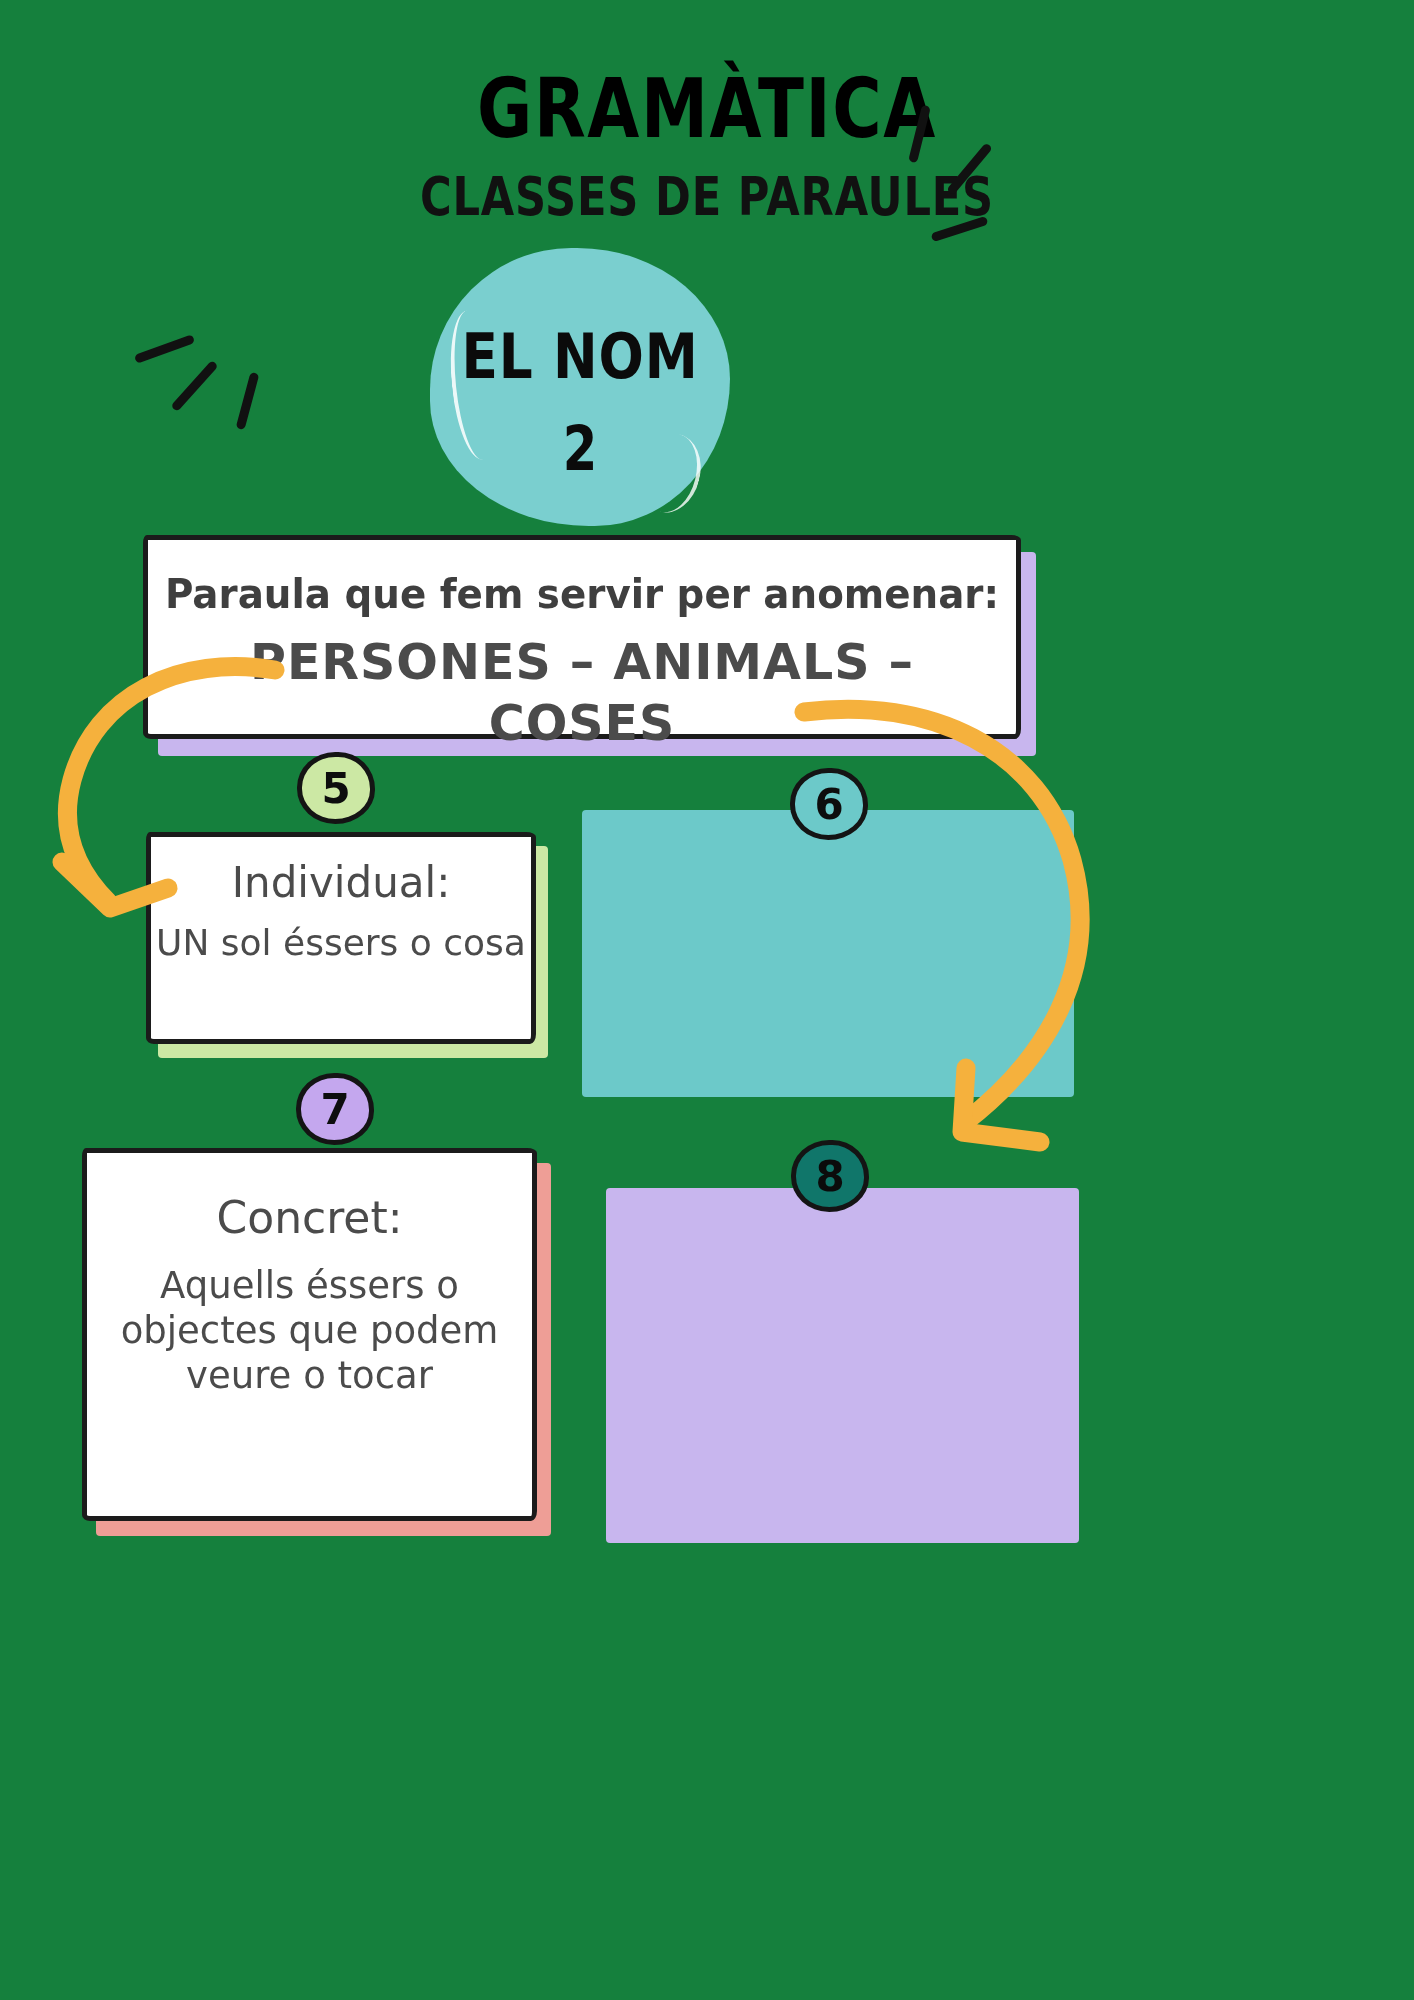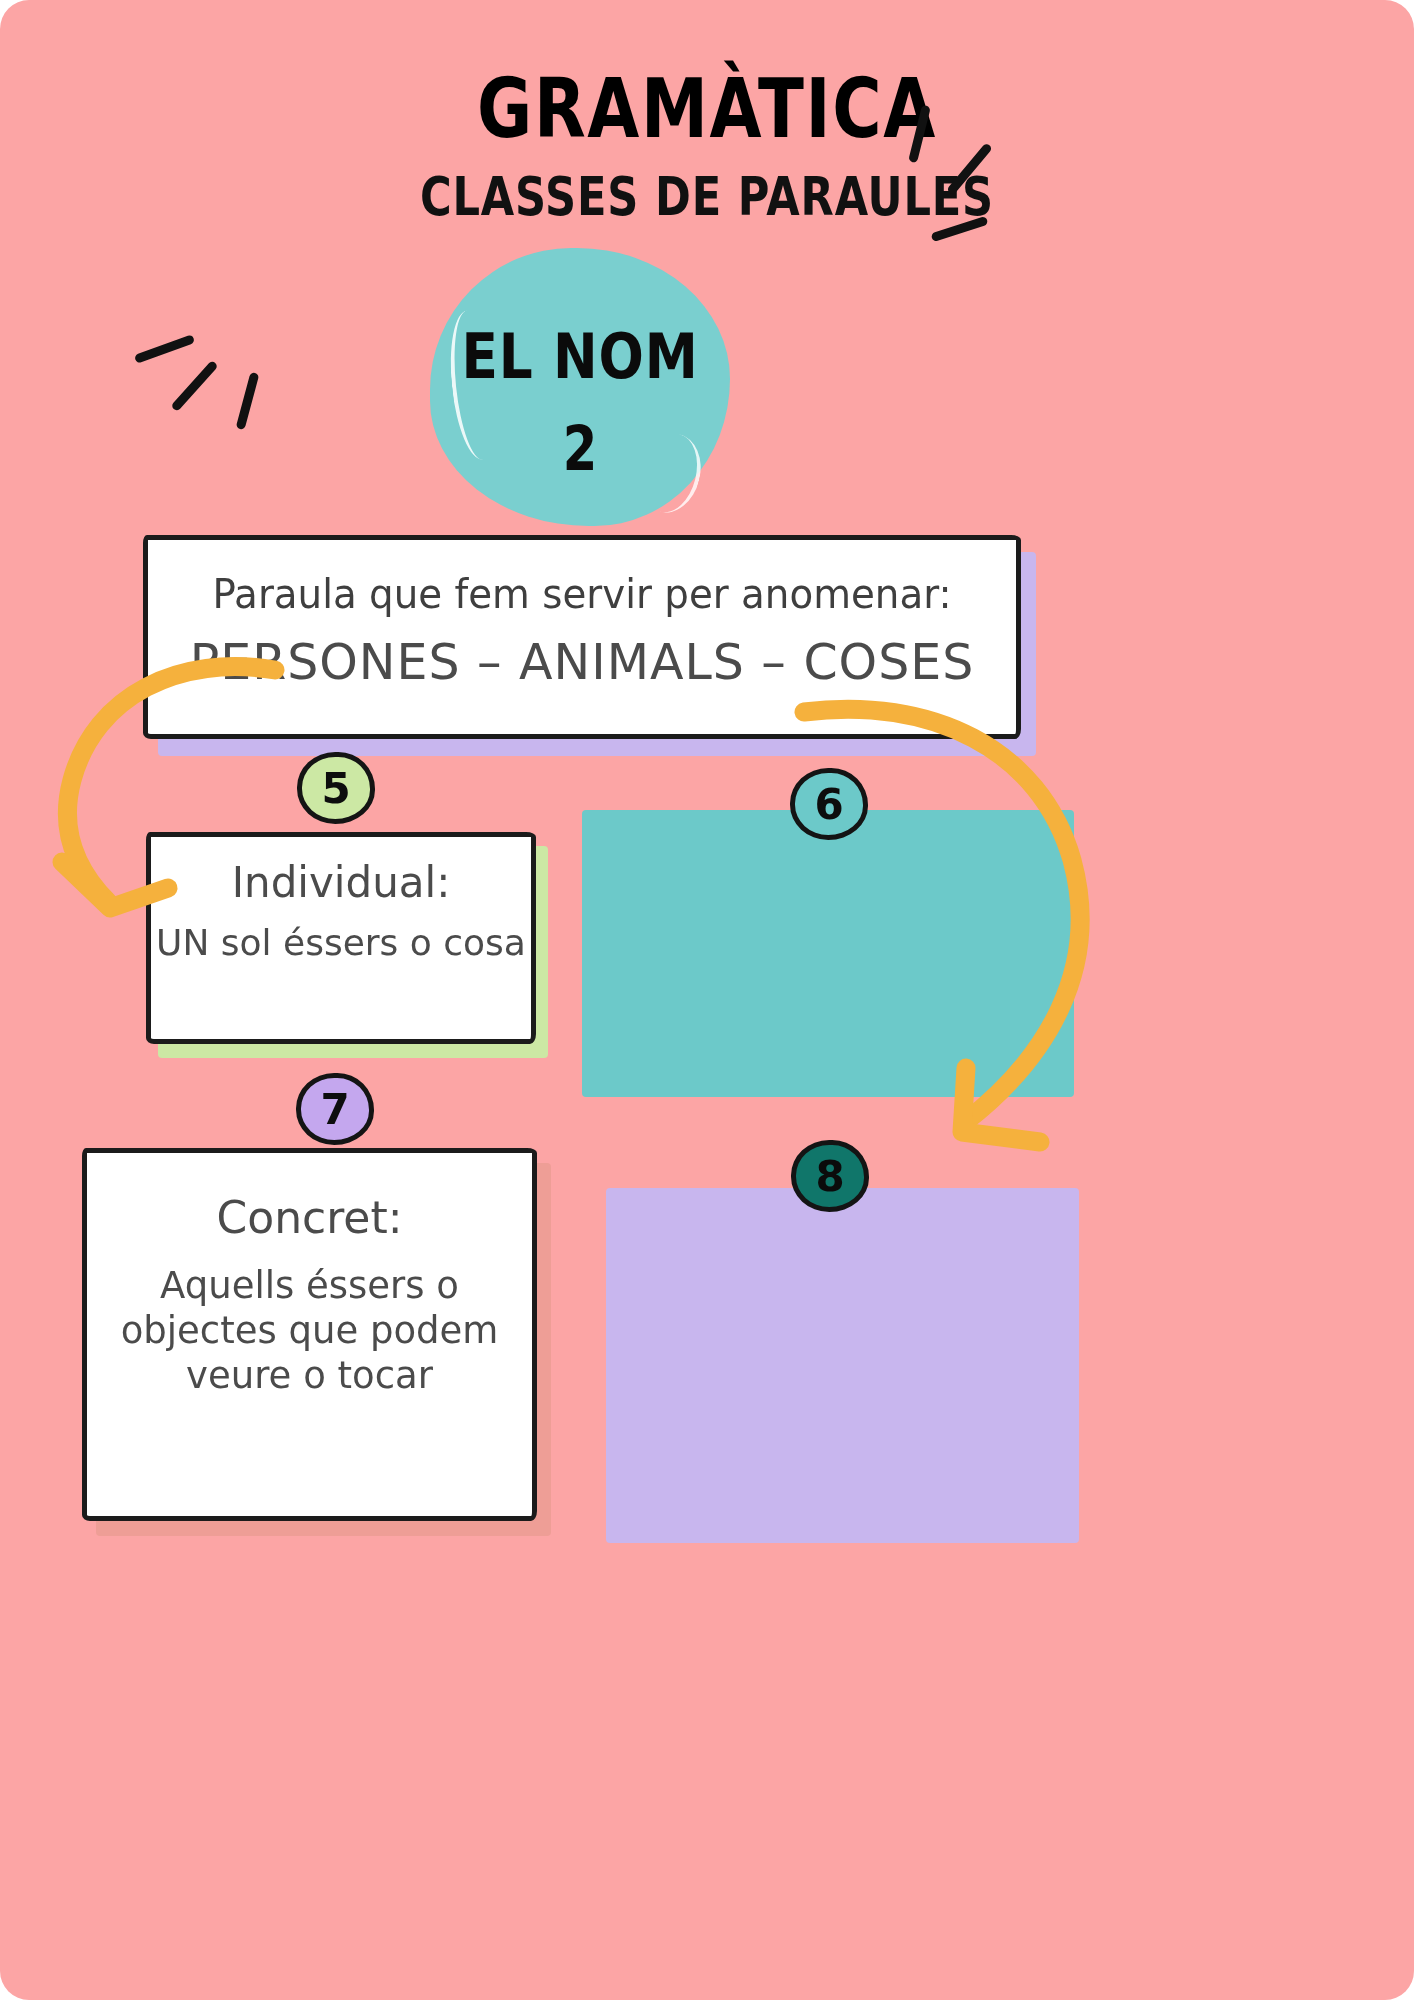--- a/index.html
+++ b/index.html
@@ -5,22 +5,21 @@
   * { box-sizing: border-box; margin: 0; padding: 0; }
   html, body {
     width: 1414px; height: 2000px;
     background: #ffffff;
     font-family: "DejaVu Sans", sans-serif;
     overflow: hidden;
   }
   #page {
     position: relative;
     width: 1414px; height: 2000px;
-    background: #fca5a5;
-    border-radius: 29px;
+    background: #15803d;
   }
 
   
   .title-main {
     position: absolute;
     left: 0; top: 68px; width: 1414px;
     text-align: center;
     font-family: "DejaVu Sans", sans-serif;
     font-weight: 700;
     font-size: 82px;
@@ -103,21 +102,21 @@
     z-index: 0;
   }
   .box-text {
     font-family: "DejaVu Sans", sans-serif;
     color: #4b4b4b;
     text-align: center;
     line-height: 1.22;
   }
 
   
-  #defbox { left: 143px; top: 535px; width: 878px; height: 204px; z-index: 2; }
+  #defbox { left: 143px; top: 535px; width: 878px; height: 204px; z-index: 2; font-weight: bold; }
   #defshadow { left: 158px; top: 552px; width: 878px; height: 204px; background: #C8B6EE; }
   #defbox .l1 {
     position: absolute; left: 0; top: 30px; width: 100%;
     font-size: 40px; color: #3f3f3f;
     transform: scaleX(0.97);
   }
   #defbox .l2 {
     position: absolute; left: 0; top: 92px; width: 100%;
     font-size: 50px; color: #4b4b4b; letter-spacing: 1px;
     transform: scaleX(0.98);

